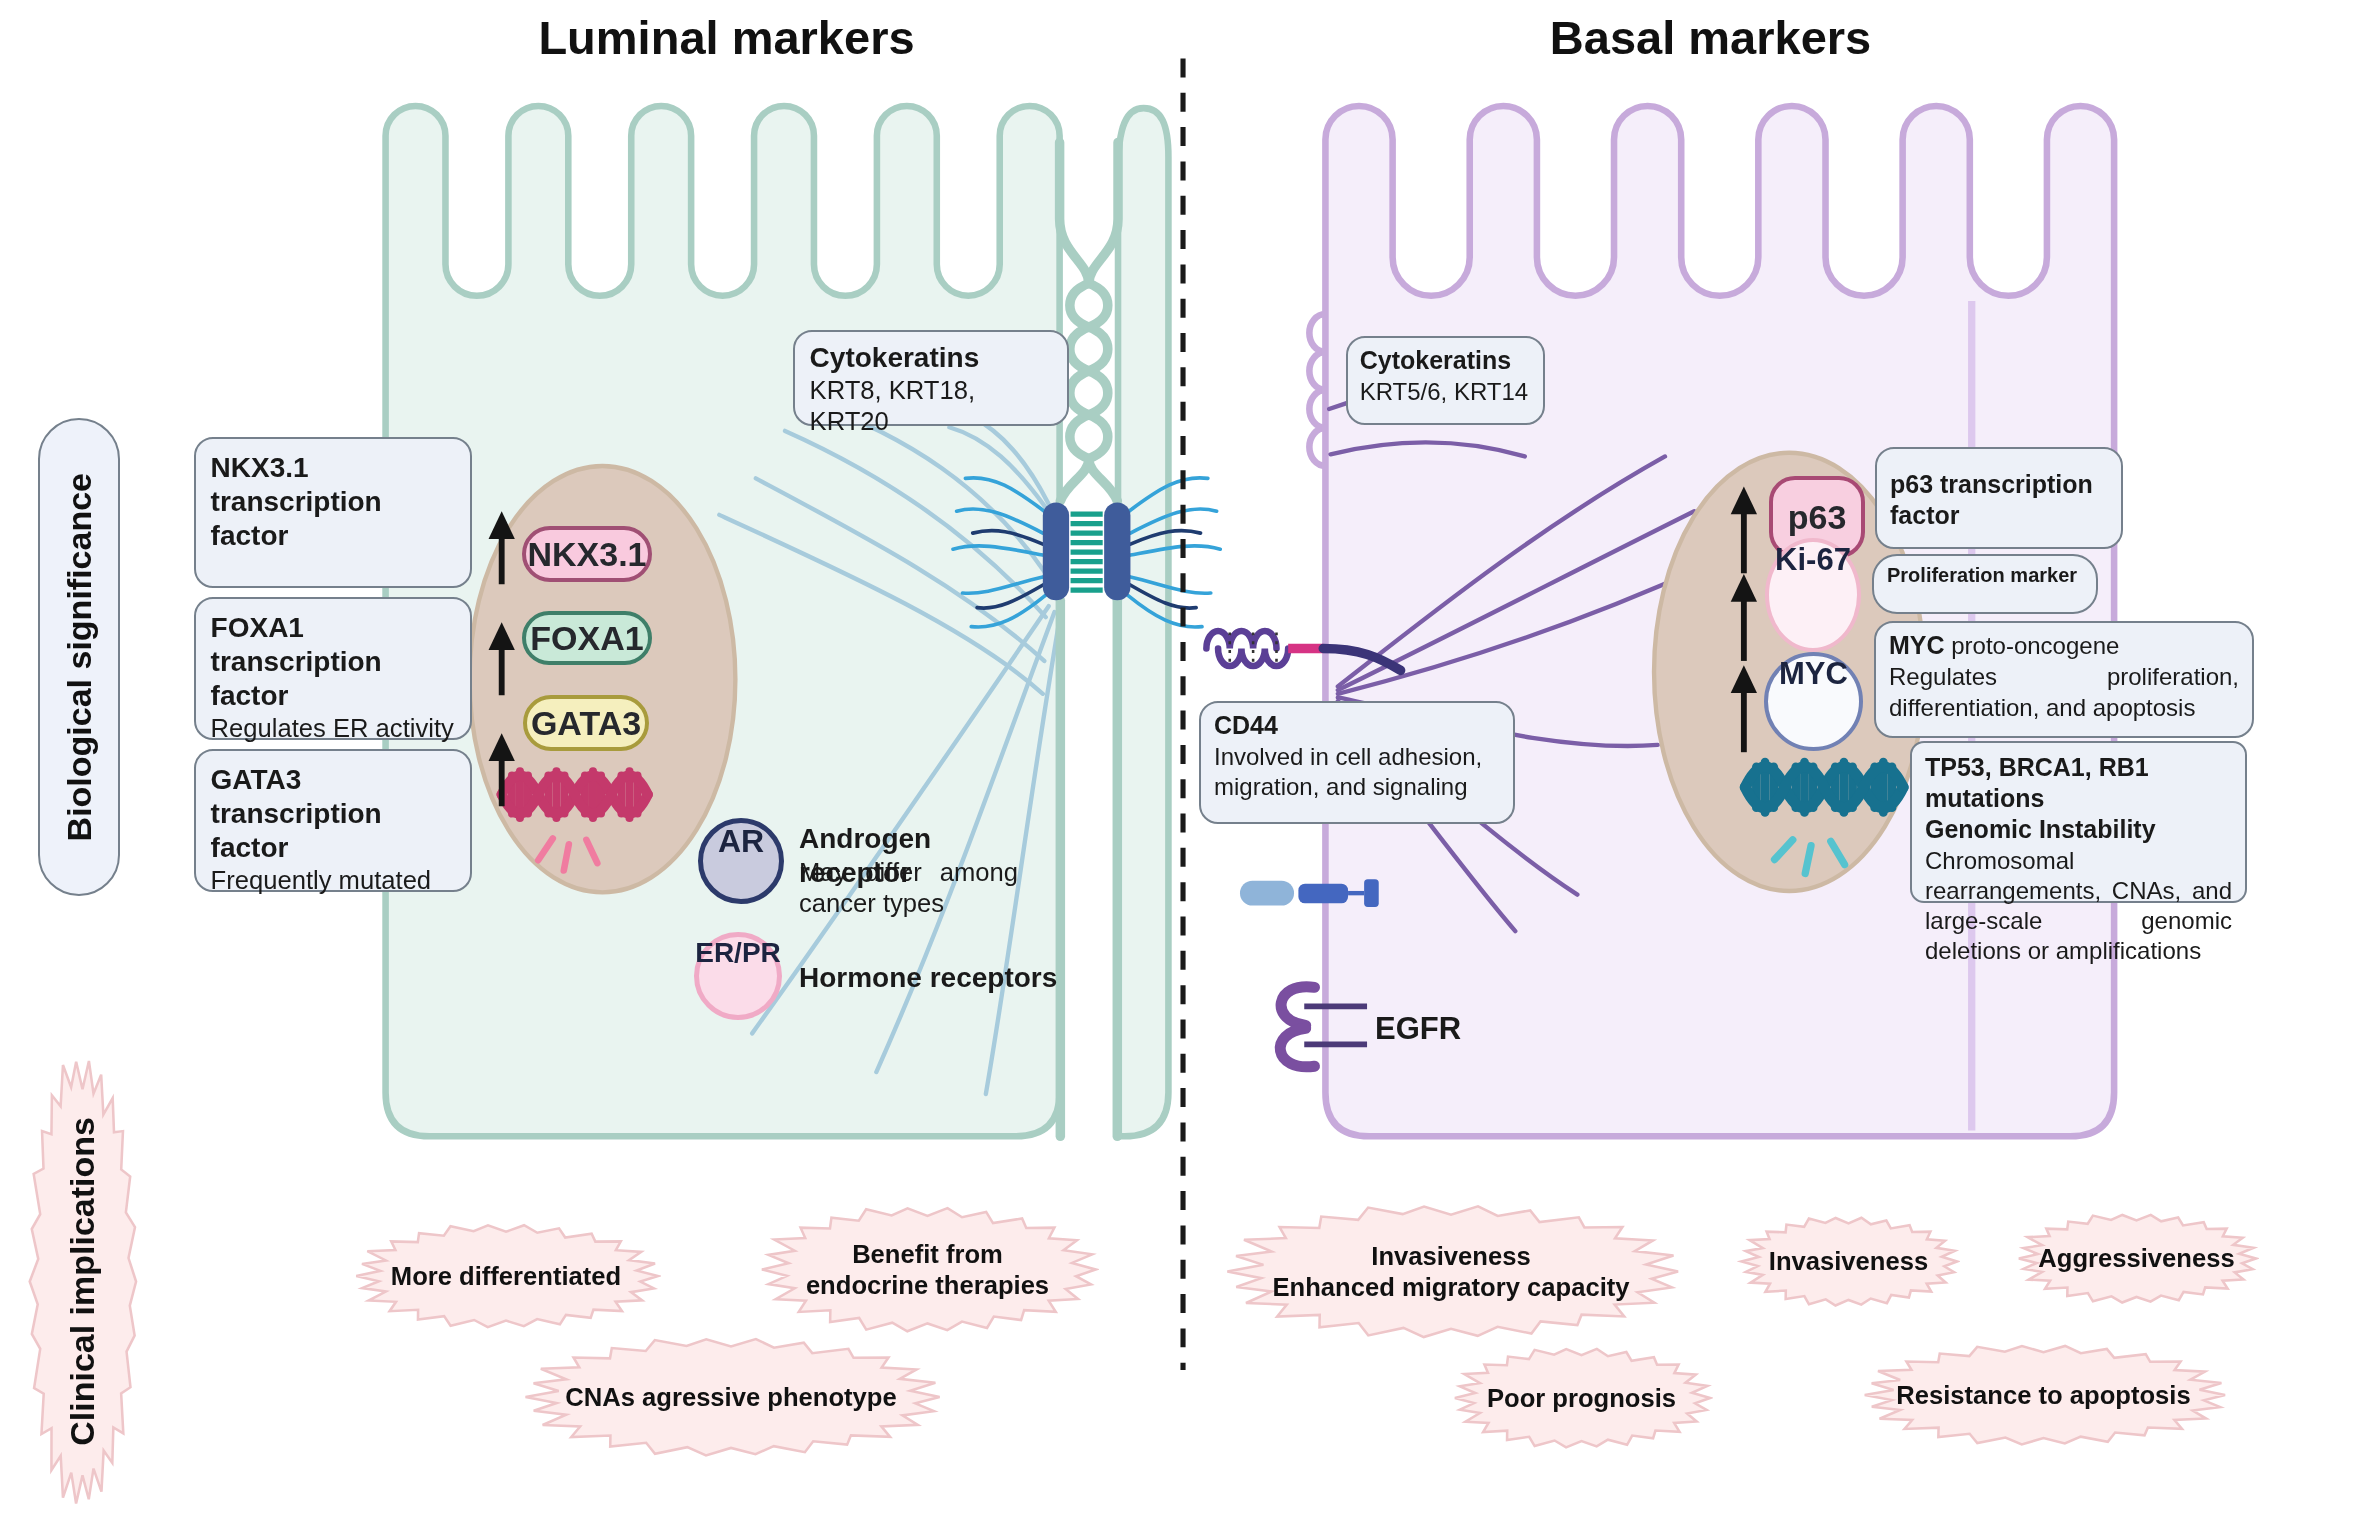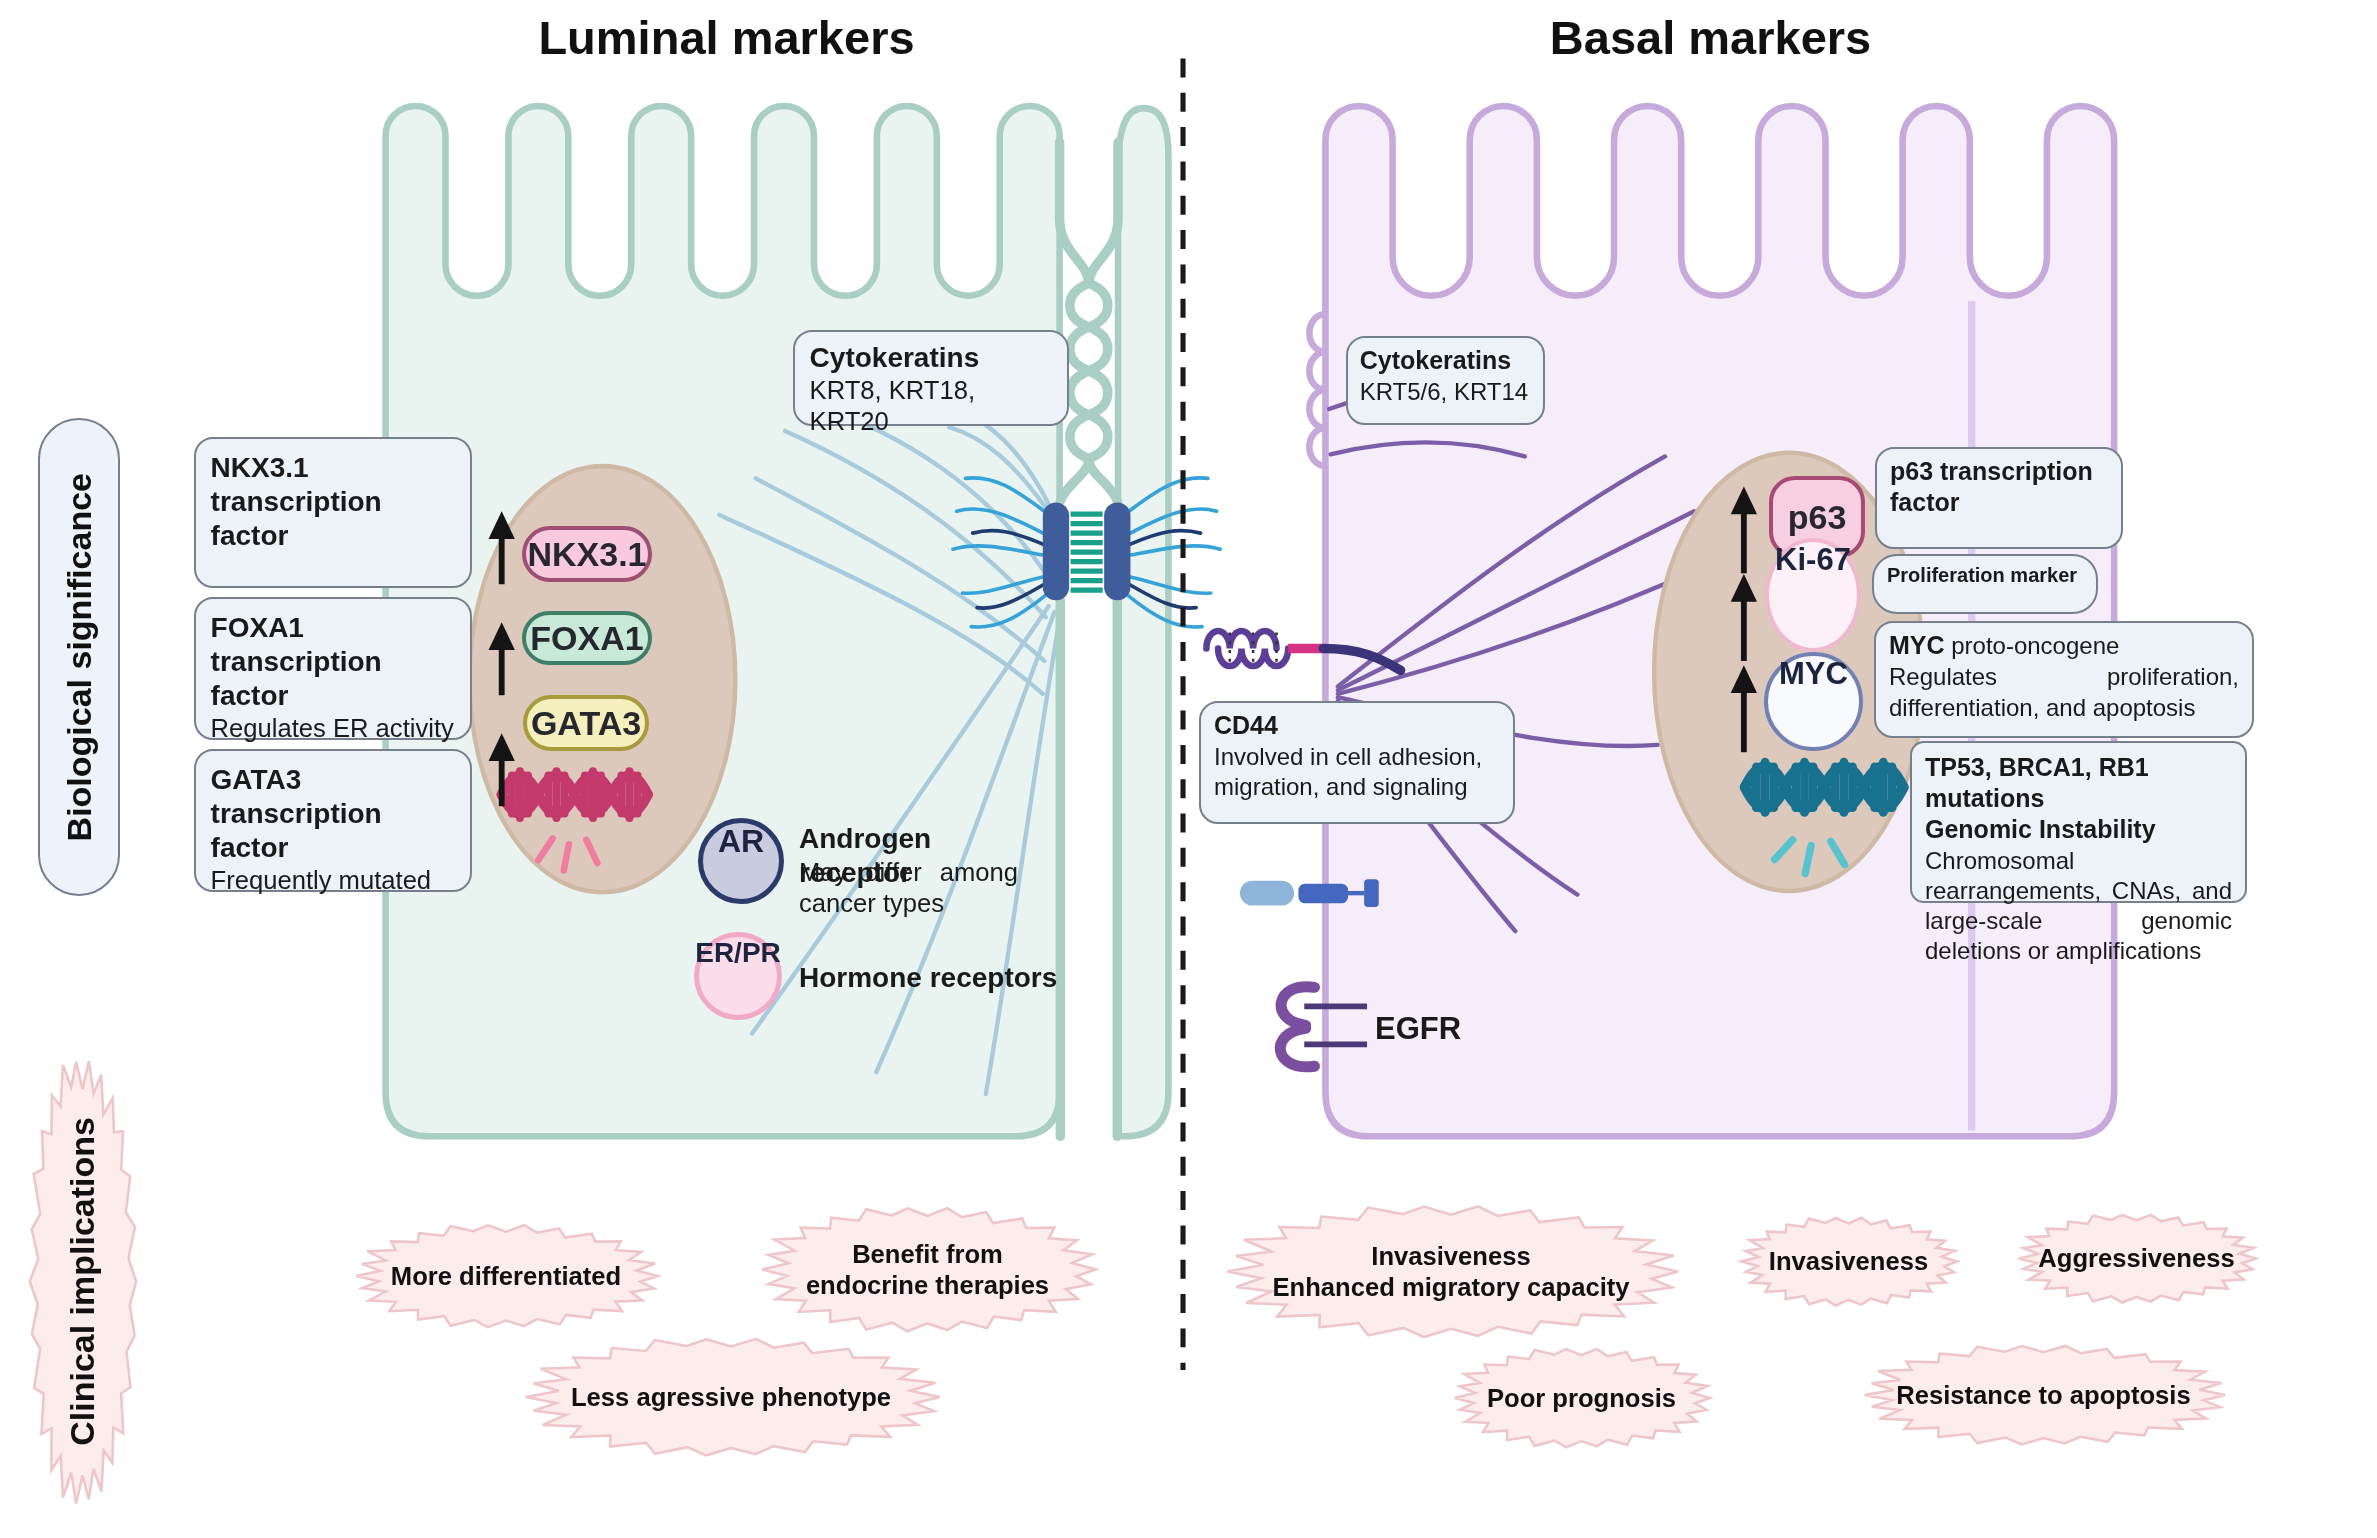--- a/index.html
+++ b/index.html
@@ -270,21 +270,21 @@
   <div class="abs pill" style="left:1769px;top:476px;width:96px;height:82px;border-radius:26px;background:#f8cfe0;border:4.4px solid #a84a74;font-size:34px;">
     <span>p63</span>
   </div>
   <div class="abs circ" style="left:1765px;top:538px;width:96px;height:114px;background:#fdf0f6;border:4.4px solid #f0b8cc;font-size:31px;">
     <span>Ki-67</span>
   </div>
   <div class="abs circ" style="left:1764px;top:652px;width:99px;height:99px;background:#f9fafd;border:4.4px solid #7181b4;font-size:31px;">
     <span>MYC</span>
   </div>
 
-  <div class="abs infobox" style="left:1875px;top:447px;width:248px;height:102px;padding:7px 13px;">
+  <div class="abs infobox" style="left:1875px;top:447px;width:248px;height:102px;padding:20px 13px;">
     <div class="bx-name-sm">p63 transcription factor</div>
   </div>
   <div class="abs infobox" style="left:1872px;top:554px;width:226px;height:60px;padding:7.3px 13px;border-radius:25px;">
     <div class="bx-name-sm" style="font-size:20px;">Proliferation marker</div>
   </div>
   <div class="abs infobox" style="left:1874px;top:621px;width:380px;height:117px;padding:7.3px 13px;">
     <div class="bx-note-sm" style="line-height:1.28;">
       <span class="bx-name-sm">MYC</span><span> proto-oncogene</span>
       <div class="just">Regulates proliferation, differentiation, and apoptosis</div>
     </div>
@@ -302,21 +302,21 @@
   </div>
   <div class="abs burst" style="left:756px;top:1204px;width:343px;height:131px;"><svg viewBox="0 0 470 180">
         <path d="M466.0 90.0 L439.0 99.2 L459.7 110.6 L424.8 116.8 L441.8 130.4 L401.5 132.8 L411.2 148.1 L367.8 145.8 L363.6 159.4 L326.1 154.6 L316.8 170.3 L282.4 161.5 L262.2 173.3 L235.0 164.1 L207.3 174.9 L186.6 163.1 L150.8 172.6 L141.1 156.6 L101.2 162.1 L101.5 146.1 L58.1 148.3 L68.0 132.9 L26.4 130.8 L52.6 115.8 L16.5 110.0 L41.9 98.7 L7.5 90.0 L44.2 81.4 L16.4 69.9 L52.6 64.2 L24.4 48.9 L67.0 46.8 L60.6 32.5 L101.0 33.7 L103.0 18.8 L140.6 23.0 L150.7 7.2 L185.8 15.7 L207.6 6.0 L235.0 16.5 L262.5 5.7 L282.5 18.2 L315.6 10.9 L325.0 26.2 L365.0 19.9 L370.7 33.0 L409.4 32.5 L401.8 47.1 L440.4 49.9 L421.9 63.6 L461.3 69.2 L433.5 81.0 Z" fill="#fdecec" stroke="#eec6c9" stroke-width="3.5"></path>
       </svg>
     <span>Benefit from
 endocrine therapies</span>
   </div>
   <div class="abs burst" style="left:519px;top:1335px;width:424px;height:124px;"><svg viewBox="0 0 580 170">
         <path d="M576.0 85.0 L542.6 93.7 L568.2 104.4 L525.0 110.2 L546.1 123.1 L496.1 125.3 L508.1 139.7 L454.4 137.6 L449.2 150.3 L402.7 145.8 L391.3 160.7 L348.6 152.4 L323.6 163.4 L290.0 154.8 L255.7 165.0 L230.1 153.8 L185.8 162.8 L173.7 147.8 L124.4 152.9 L124.7 137.8 L71.0 139.9 L83.2 125.4 L31.7 123.4 L64.1 109.3 L19.5 103.9 L51.0 93.2 L8.3 85.0 L53.8 76.9 L19.3 66.1 L64.1 60.7 L29.3 46.2 L82.0 44.3 L74.1 30.8 L124.1 32.0 L126.6 17.9 L173.1 21.9 L185.6 7.0 L229.1 15.0 L256.1 5.9 L290.0 15.7 L324.1 5.6 L348.9 17.4 L389.8 10.5 L401.4 24.9 L451.0 18.9 L458.0 31.3 L505.9 30.8 L496.5 44.6 L544.3 47.2 L521.4 60.1 L570.2 65.4 L535.7 76.5 Z" fill="#fdecec" stroke="#eec6c9" stroke-width="3.5"></path>
       </svg>
-    <span>Less agressive phenotype</span>
+    <span>CNAs agressive phenotype</span>
   </div>
   <div class="abs burst" style="left:1221px;top:1202px;width:460px;height:139px;text-align:center;"><svg viewBox="0 0 630 190">
         <path d="M626.0 95.0 L589.7 104.8 L617.5 116.8 L570.5 123.4 L593.5 137.8 L539.1 140.3 L552.2 156.5 L493.8 154.1 L488.1 168.4 L437.6 163.3 L425.2 180.0 L378.8 170.7 L351.6 183.1 L315.0 173.4 L277.7 184.8 L249.9 172.3 L201.7 182.5 L188.5 165.5 L134.9 171.3 L135.2 154.4 L76.9 156.7 L90.1 140.4 L34.2 138.1 L69.4 122.3 L20.9 116.2 L55.1 104.2 L8.7 95.0 L58.1 85.9 L20.6 73.8 L69.4 67.7 L31.5 51.5 L88.8 49.3 L80.2 34.1 L134.6 35.4 L137.3 19.7 L187.9 24.2 L201.5 7.4 L248.8 16.4 L278.1 6.1 L315.0 17.2 L352.0 5.8 L379.0 19.0 L423.5 11.3 L436.2 27.4 L490.1 20.8 L497.7 34.7 L549.8 34.1 L539.6 49.6 L591.6 52.5 L566.7 67.1 L619.7 73.0 L582.2 85.5 Z" fill="#fdecec" stroke="#eec6c9" stroke-width="3.5"></path>
       </svg>
     <span>Invasiveness
 Enhanced migratory capacity</span>
   </div>
   <div class="abs burst" style="left:1737px;top:1214px;width:223px;height:95px;"><svg viewBox="0 0 305 130">
         <path d="M301.0 65.0 L283.6 71.5 L296.9 79.6 L274.5 84.0 L285.5 93.7 L259.5 95.3 L265.7 106.2 L237.9 104.6 L235.2 114.2 L211.0 110.8 L205.1 122.0 L182.9 115.7 L170.0 124.1 L152.5 117.6 L134.7 125.2 L121.4 116.8 L98.4 123.6 L92.1 112.3 L66.5 116.2 L66.7 104.8 L38.8 106.4 L45.1 95.4 L18.4 93.9 L35.2 83.3 L12.1 79.2 L28.4 71.2 L6.2 65.0 L29.8 58.9 L11.9 50.8 L35.2 46.7 L17.1 35.8 L44.5 34.4 L40.4 24.2 L66.4 25.1 L67.6 14.5 L91.8 17.5 L98.3 6.3 L120.9 12.3 L134.9 5.4 L152.5 12.8 L170.2 5.2 L183.1 14.1 L204.3 8.9 L210.4 19.7 L236.1 15.3 L239.7 24.6 L264.6 24.2 L259.7 34.6 L284.6 36.5 L272.7 46.3 L298.0 50.3 L280.1 58.6 Z" fill="#fdecec" stroke="#eec6c9" stroke-width="3.5"></path>
       </svg>

